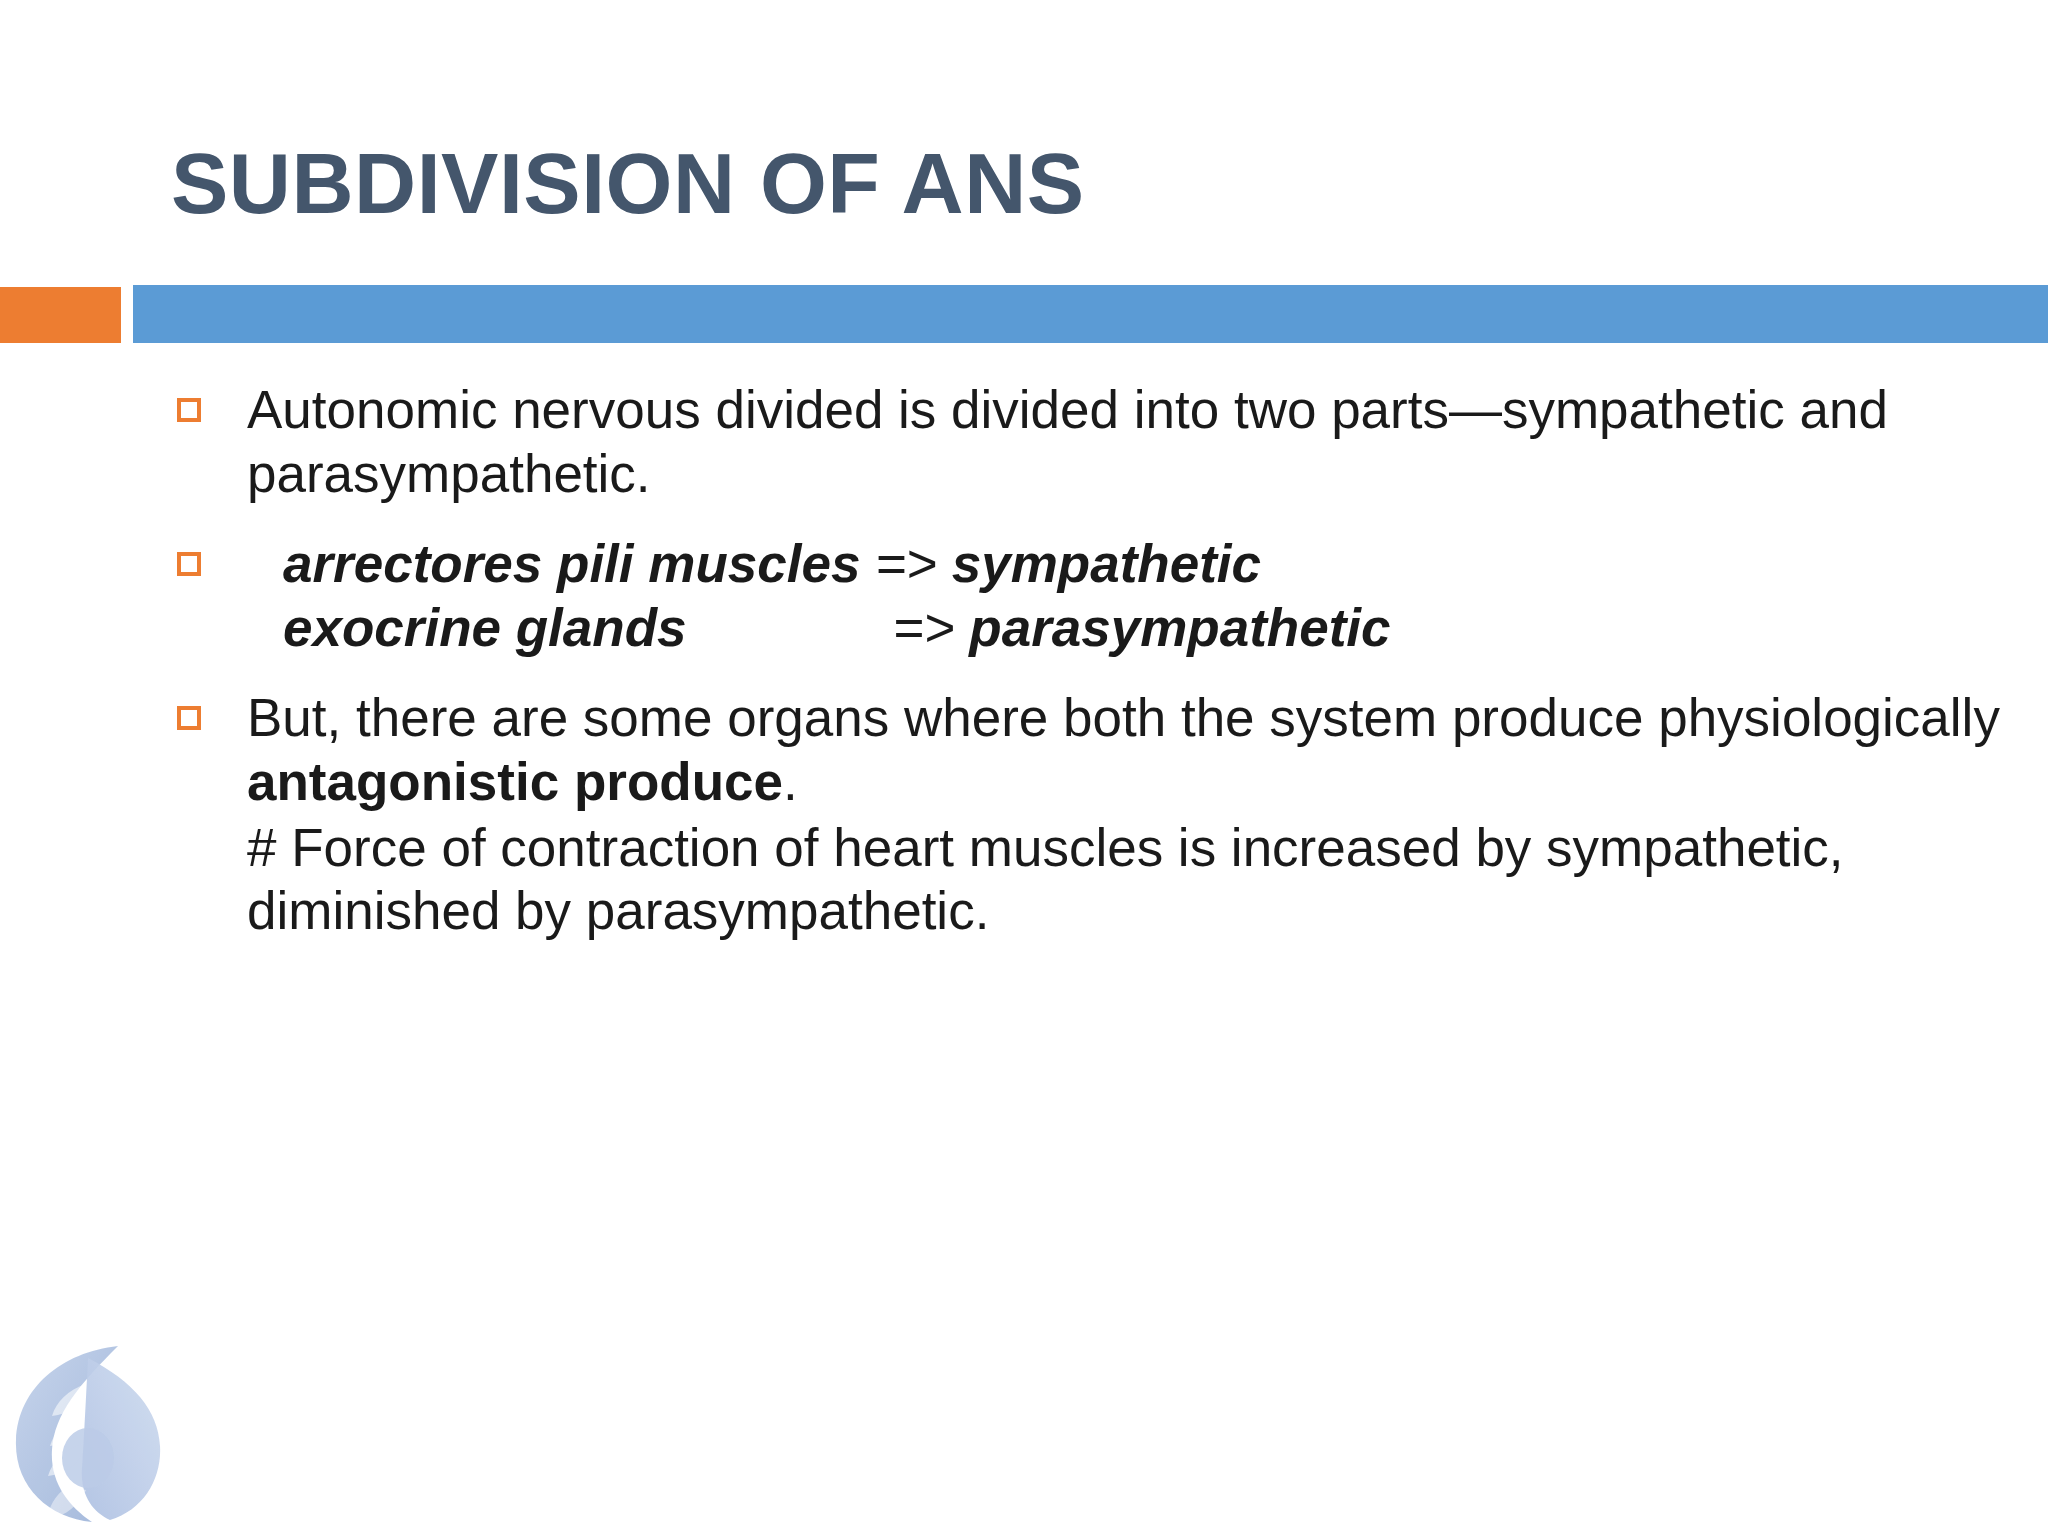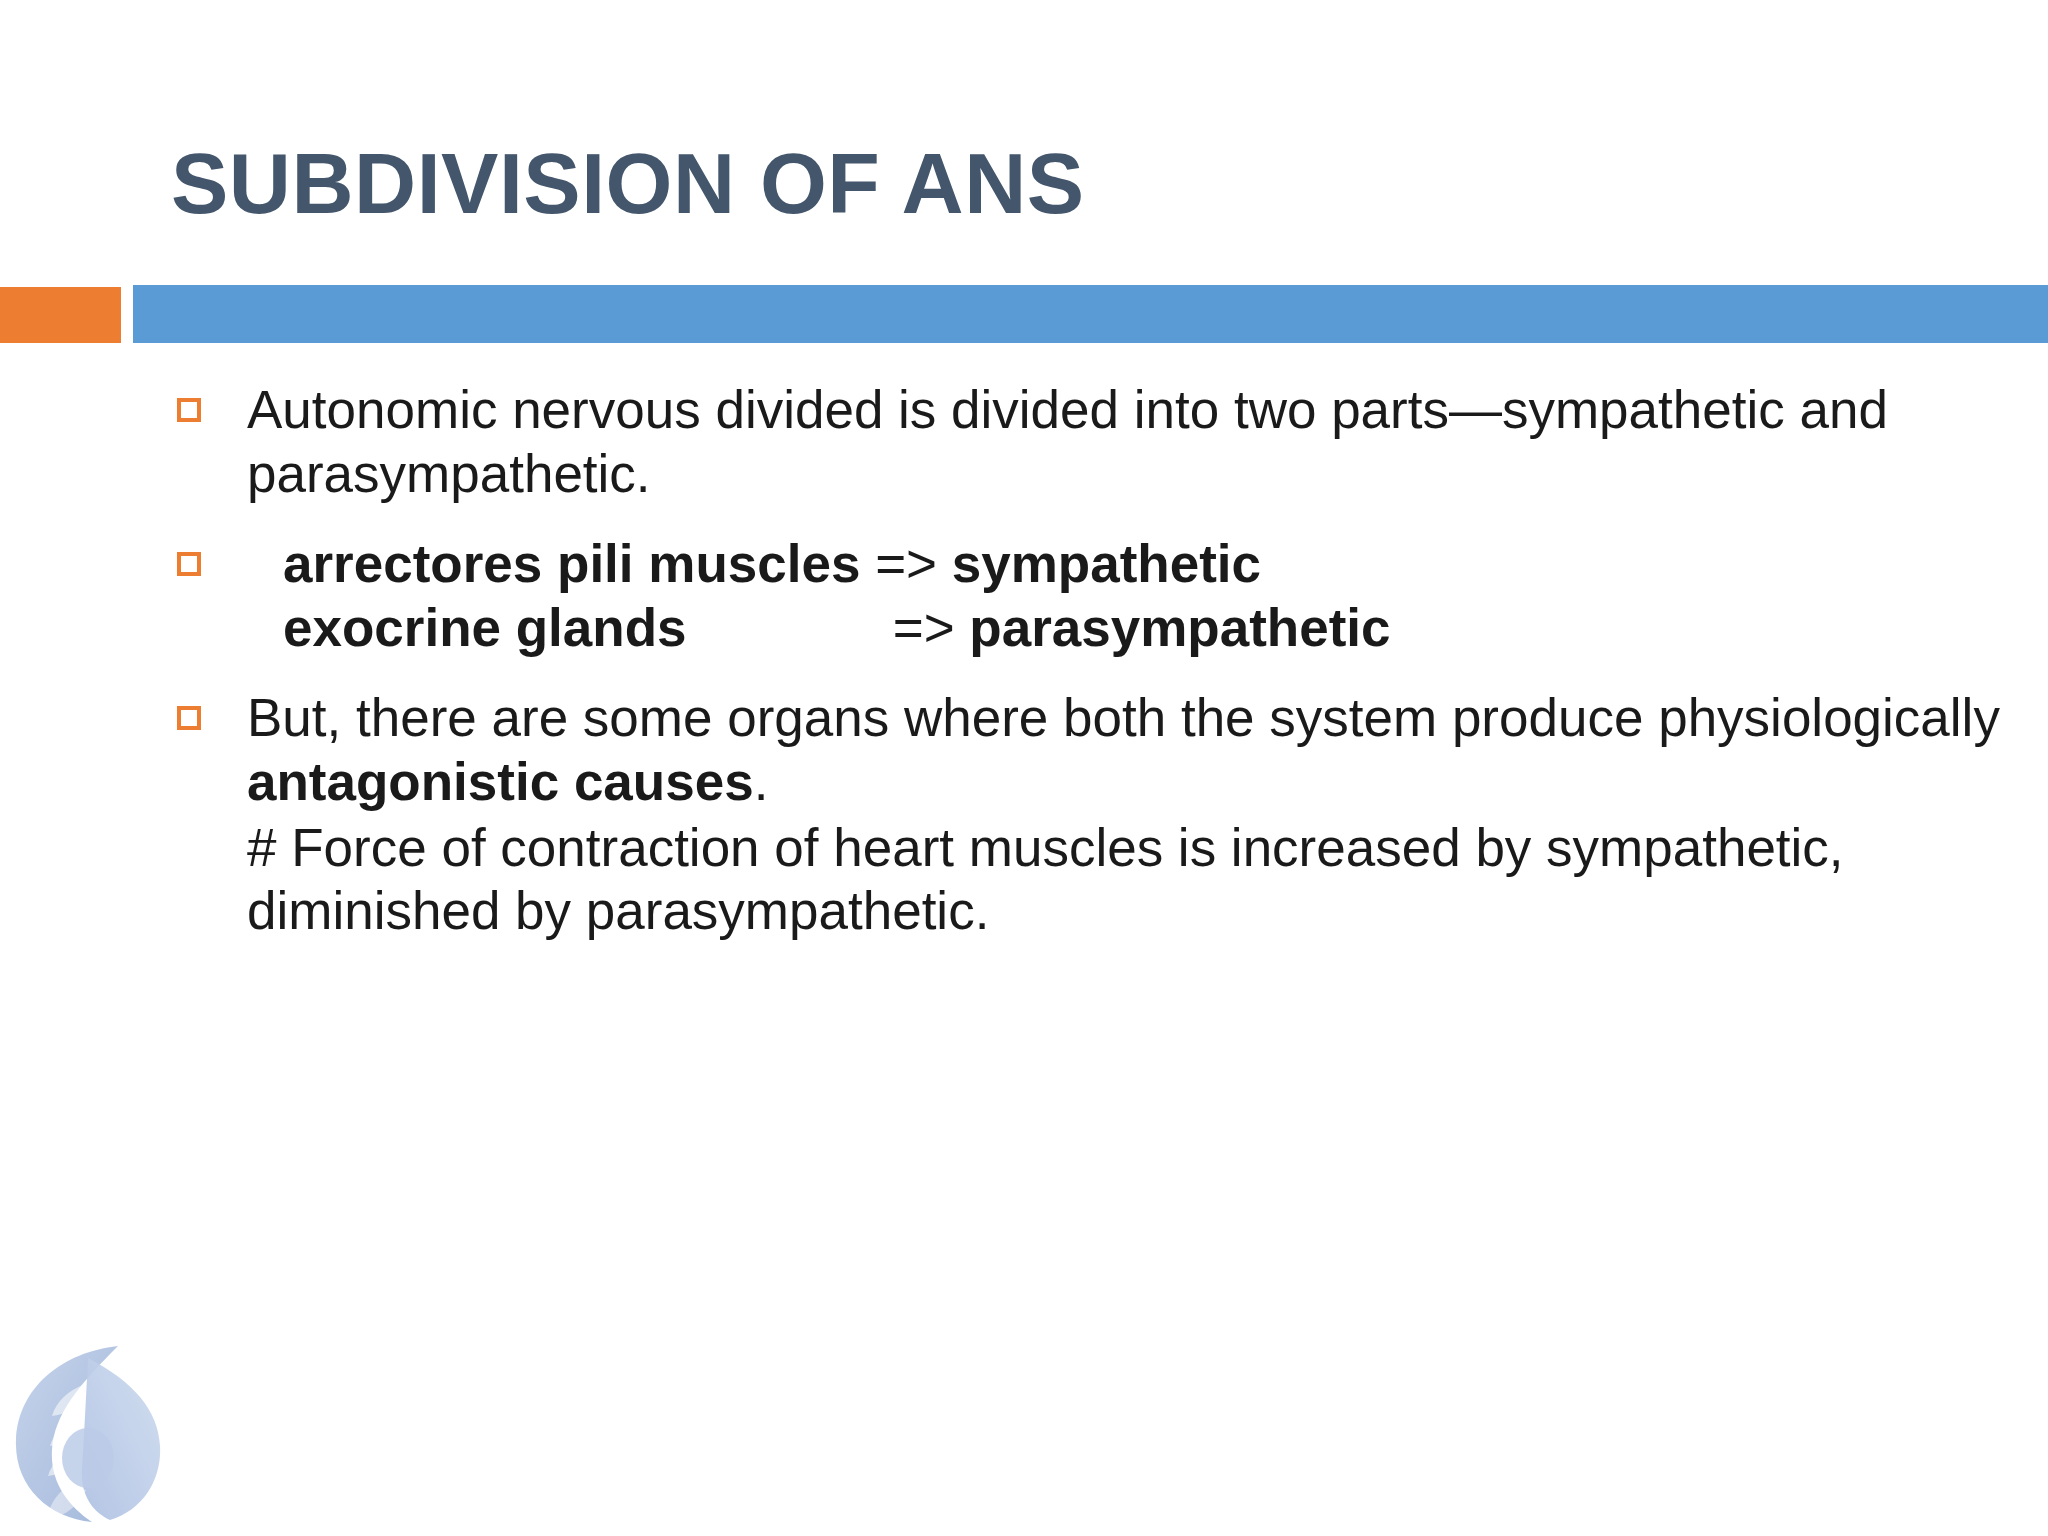--- a/index.html
+++ b/index.html
@@ -96,20 +96,21 @@
 
   .btext { display: block; }
   .btext b { font-weight: bold; }
 
   
   .example-lines {
     display: block;
     margin-top: 2px;
     padding-left: 36px;
     font-weight: bold;
+    font-style: italic;
   }
   .example-line {
     display: block;
     white-space: pre;
     line-height: 1.20;
   }
   .arrow {
     font-weight: normal;
   }
 
@@ -155,21 +156,21 @@
     <div class="bullet-row">
       <span class="bullet-marker"></span>
       <span class="example-lines">
         <span class="example-line"><span>arrectores pili muscles </span><span class="arrow">=&gt; </span><span>sympathetic</span></span>
         <span class="example-line"><span>exocrine glands              </span><span class="arrow">=&gt; </span><span>parasympathetic</span></span>
       </span>
     </div>
 
     <div class="bullet-row">
       <span class="bullet-marker"></span>
-      <span class="btext"><span>But, there are some organs where both the system produce physiologically </span><b>antagonistic causes</b><span>.</span></span>
+      <span class="btext"><span>But, there are some organs where both the system produce physiologically </span><b>antagonistic produce</b><span>.</span></span>
       <span class="sub-lines">
         <span class="sub-line"># Force of contraction of heart muscles is increased by sympathetic, diminished by parasympathetic.</span>
       </span>
     </div>
 
   </div>
 
   <svg class="logo-watermark" viewBox="0 0 168 190" xmlns="http://www.w3.org/2000/svg">
     <defs>
       <linearGradient id="lgA" x1="0" y1="0" x2="1" y2="1">

